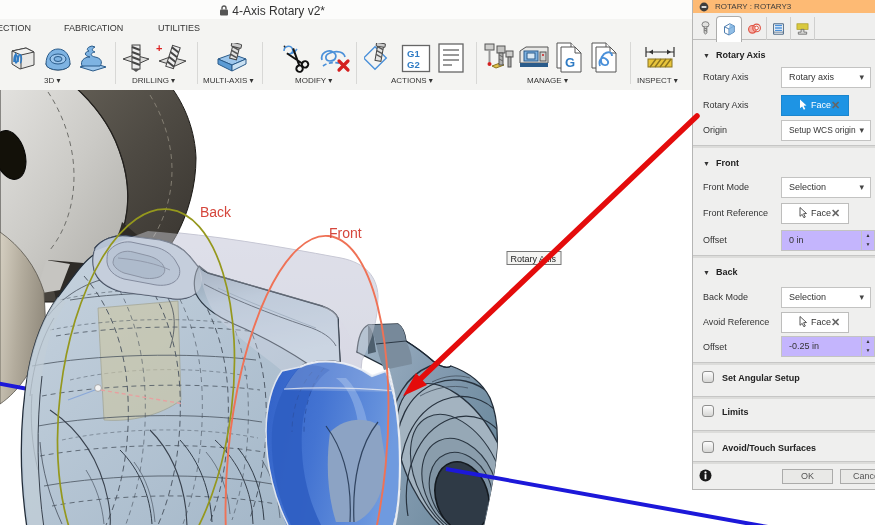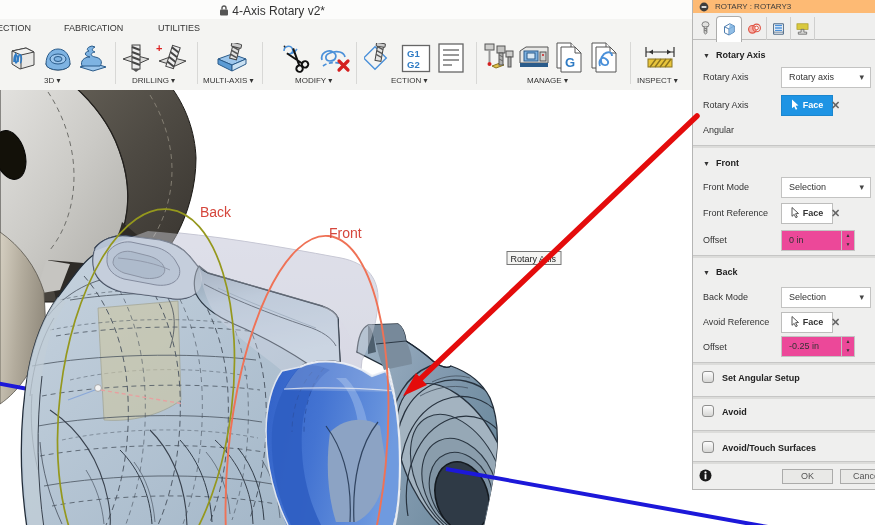--- a/index.html
+++ b/index.html
@@ -20,30 +20,30 @@
   .phead{position:absolute;left:0;top:0;width:100%;height:13px;background:#fdba74;font-size:8px;color:#3c3c3c;padding-left:32px;}
   .ptabs{position:absolute;left:0;top:13px;width:100%;height:27px;border-bottom:1px solid #bdbdbc;box-sizing:border-box;}
   .ptab{position:absolute;top:4px;width:24px;height:23px;text-align:center;}
   .ptab.sel{background:#fff;border:1px solid #adadac;border-bottom:none;border-radius:4px 4px 0 0;top:3px;height:25px;z-index:2;}
   .sect{position:absolute;left:10px;font-size:9px;font-weight:bold;color:#222;}
   .sect:before{content:"▼";font-size:7px;margin-right:6px;color:#333;}
   .lbl{position:absolute;left:10px;font-size:9px;color:#333;}
   .dd{position:absolute;left:88px;width:90px;height:21px;background:#fff;border:1px solid #c3c3c2;
       box-sizing:border-box;font-size:9px;color:#333;line-height:19px;padding-left:7px;}
   .dd:after{content:"▾";position:absolute;right:6px;top:0;color:#444;font-size:9px;}
-  .spin{position:absolute;left:88px;width:74px;height:21px;background:#ec4899;border:1px solid #c3c3c2;
+  .spin{position:absolute;left:88px;width:94px;height:21px;background:#c4b5fd;border:1px solid #c3c3c2;
       box-sizing:border-box;font-size:9px;color:#333;line-height:19px;padding-left:7px;}
   .spinb{position:absolute;right:0;top:0;width:12px;height:19px;border-left:1px solid #c3c3c2;font-size:5px;color:#333;text-align:center;line-height:9px;}
   .divbar{position:absolute;left:0;width:100%;height:3px;background:#dcdcda;border-top:1px solid #c6c6c5;box-sizing:border-box;}
   .chk{position:absolute;left:9px;width:12px;height:12px;border:1px solid #8f8f8e;border-radius:3px;
        background:linear-gradient(#fdfdfd,#d6d6d4);box-sizing:border-box;}
   .chklbl{position:absolute;left:29px;font-size:9px;font-weight:bold;color:#222;}
   .btn{position:absolute;height:15px;background:#e9e9e7;border:1px solid #ababaa;box-sizing:border-box;
        font-size:9px;color:#555;text-align:center;line-height:13px;}
-  .fbtn{position:absolute;left:88px;top:0;height:21px;width:52px;box-sizing:border-box;font-size:9px;font-weight:bold;}
+  .fbtn{position:absolute;left:88px;top:0;height:21px;width:68px;box-sizing:border-box;font-size:9px;}
   .xmark{position:absolute;left:138px;font-size:11px;color:#666;font-weight:bold;}
 </style>
 </head>
 <body>
 <svg id="scene" width="875" height="525" viewBox="0 0 875 525">
 <defs>
   <linearGradient id="gsilver" x1="0" y1="0" x2="1" y2="1">
     <stop offset="0" stop-color="#e3e2df"></stop>
         <stop offset="0.5" stop-color="#cbcac6"></stop>
         <stop offset="1" stop-color="#aeada8"></stop>
@@ -327,21 +327,21 @@
     <path d="M2,2 L2,12 M30,2 L30,12 M2,7 H30" stroke="#333" stroke-width="1.2"></path>
     <path d="M5,7 L9,4.5 L9,9.5 Z M27,7 L23,4.5 L23,9.5 Z" fill="#333"></path>
     <rect x="4" y="14" width="24" height="8" fill="#e8c53c" stroke="#8a7420"></rect>
     <path d="M6,22 L12,14 M11,22 L17,14 M16,22 L22,14 M21,22 L27,14" stroke="#8a7420" stroke-width="1.4"></path>
   </svg>
 
   <div class="glabel abs" style="left:44px;top:76px">3D ▾</div>
   <div class="glabel abs" style="left:132px;top:76px">DRILLING ▾</div>
   <div class="glabel abs" style="left:203px;top:76px">MULTI-AXIS ▾</div>
   <div class="glabel abs" style="left:295px;top:76px">MODIFY ▾</div>
-  <div class="glabel abs" style="left:391px;top:76px">ECTION ▾</div>
+  <div class="glabel abs" style="left:391px;top:76px">ACTIONS ▾</div>
   <div class="glabel abs" style="left:527px;top:76px">MANAGE ▾</div>
   <div class="glabel abs" style="left:637px;top:76px">INSPECT ▾</div>
 </div>
 
 <div id="panel">
   <div class="phead">
       <span style="position:absolute;left:22px;top:2px">ROTARY : ROTARY3</span>
     <svg width="10" height="10" viewBox="0 0 10 10" style="position:absolute;left:6px;top:2px">
         <circle cx="5" cy="5" r="4.4" fill="#3d3d3c"></circle>
         <rect x="2.6" y="4.2" width="4.8" height="1.6" fill="#fff"></rect>
@@ -388,21 +388,22 @@
     </div>
   </div>
   <div class="sect" style="top:50px">Rotary Axis</div>
   <div class="lbl" style="top:72px">Rotary Axis</div>
   <div class="dd" style="top:67px">Rotary axis</div>
   <div class="lbl" style="top:100px">Rotary Axis</div>
   <div class="fbtn" style="top:95px;background:#1e94e4;color:#fff;border:1px solid #1b86ce;line-height:19px;text-align:center"><svg width="9" height="11" viewBox="0 0 9 11" style="vertical-align:-2px;margin-right:3px">
         <path d="M1,0.5 L7.5,6.5 L4.6,6.7 L6.3,10 L4.8,10.7 L3.2,7.4 L1,9.3 Z" fill="#fff"></path>
       </svg>Face</div>
   <div class="xmark" style="top:99px">✕</div>
-  <div class="lbl" style="top:125px">Angular</div>
+  <div class="lbl" style="top:125px">Origin</div>
+  <div class="dd" style="top:120px;font-size:8.4px">Setup WCS origin</div>
   <div class="divbar" style="top:145px"></div>
   <div class="sect" style="top:158px">Front</div>
   <div class="lbl" style="top:182px">Front Mode</div>
   <div class="dd" style="top:177px">Selection</div>
   <div class="lbl" style="top:208px">Front Reference</div>
   <div class="fbtn" style="top:203px;background:#fff;color:#333;border:1px solid #bdbdbc;line-height:19px;text-align:center"><svg width="9" height="11" viewBox="0 0 9 11" style="vertical-align:-2px;margin-right:3px">
         <path d="M1,0.5 L7.5,6.5 L4.6,6.7 L6.3,10 L4.8,10.7 L3.2,7.4 L1,9.3 Z" fill="#fff" stroke="#444" stroke-width="0.9"></path>
       </svg>Face</div>
   <div class="xmark" style="top:207px">✕</div>
   <div class="lbl" style="top:235px">Offset</div>
@@ -416,21 +417,21 @@
         <path d="M1,0.5 L7.5,6.5 L4.6,6.7 L6.3,10 L4.8,10.7 L3.2,7.4 L1,9.3 Z" fill="#fff" stroke="#444" stroke-width="0.9"></path>
       </svg>Face</div>
   <div class="xmark" style="top:316px">✕</div>
   <div class="lbl" style="top:342px">Offset</div>
   <div class="spin" style="top:336px">-0.25 in<span class="spinb">▲<br>▼</span></div>
   <div class="divbar" style="top:362px"></div>
   <div class="chk" style="top:371px"></div>
   <div class="chklbl" style="top:373px">Set Angular Setup</div>
   <div class="divbar" style="top:396px"></div>
   <div class="chk" style="top:405px"></div>
-  <div class="chklbl" style="top:407px">Avoid</div>
+  <div class="chklbl" style="top:407px">Limits</div>
   <div class="divbar" style="top:430px"></div>
   <div class="chk" style="top:441px"></div>
   <div class="chklbl" style="top:443px">Avoid/Touch Surfaces</div>
   <div class="divbar" style="top:461px"></div>
   <svg width="13" height="13" viewBox="0 0 13 13" style="position:absolute;left:6px;top:469px">
       <circle cx="6.5" cy="6.5" r="6" fill="#1a1a1a"></circle>
       <rect x="5.6" y="5.2" width="1.8" height="5" fill="#fff"></rect>
       <circle cx="6.5" cy="3.4" r="1.1" fill="#fff"></circle>
     </svg>
   <div class="btn" style="left:89px;top:469px;width:51px">OK</div>

